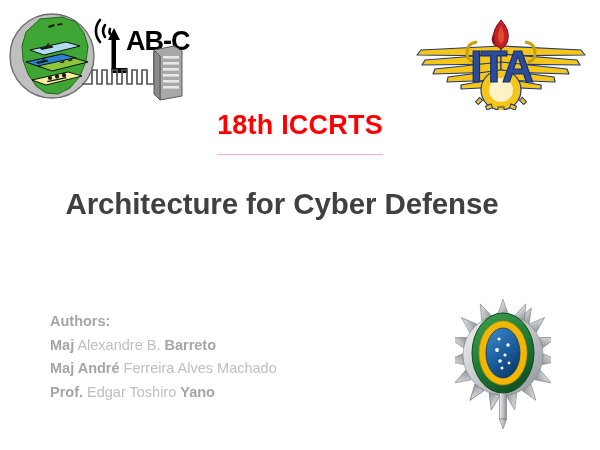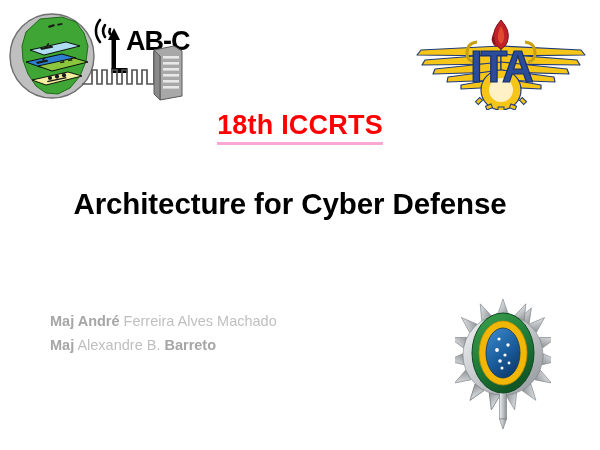--- a/index.html
+++ b/index.html
@@ -49,33 +49,33 @@
     top: 110px;
     width: 600px;
     text-align: center;
   }
   .conference .conf-text {
     display: inline-block;
     color: #FF0000;
     font-size: 27px;
     font-weight: bold;
     letter-spacing: 0.2px;
-    border-bottom: 3px solid #f9a8d4;
-    padding-bottom: 1px;
+    border-bottom: 1px solid #f9a8d4;
+    padding-bottom: 13px;
     line-height: 1.15;
   }
 
   
   .title {
     position: absolute;
-    left: 20px;
+    left: 12px;
     top: 183px;
     width: 540px;
     text-align: center;
-    color: #000000;
+    color: #404040;
     font-size: 29.5px;
     font-weight: bold;
     line-height: 41px;
     letter-spacing: -0.1px;
   }
   .title .tline { display: block; white-space: nowrap; }
 
   
   .authors {
     position: absolute;
@@ -222,29 +222,33 @@
 
   <div class="conference">
     <span class="conf-text">18th ICCRTS</span>
   </div>
 
   <div class="title">
     <span class="tline">Architecture for Cyber Defense</span>
   </div>
 
   <div class="authors">
+    <span class="a-line lbl">Authors:</span>
+
+    <span class="a-line">
+      <b>Maj</b><span class="reg"> Alexandre B. </span><b>Barreto</b>
+    </span>
 
     <span class="a-line">
       <b>Maj André</b><span class="reg"> Ferreira Alves Machado</span><b></b>
     </span>
 
     <span class="a-line">
-      <b>Maj</b><span class="reg"> Alexandre B. </span><b>Barreto</b>
+      <b>Prof.</b><span class="reg"> Edgar Toshiro </span><b>Yano</b>
     </span>
-
   </div>
 
   <div class="army">
     <svg width="96" height="136" viewBox="0 0 96 136" xmlns="http://www.w3.org/2000/svg">
       <defs>
         <linearGradient id="silver" x1="0" y1="0" x2="1" y2="1">
           <stop offset="0%" stop-color="#F2F4F5"></stop>
           <stop offset="45%" stop-color="#C9CCCF"></stop>
           <stop offset="100%" stop-color="#8F9498"></stop>
         </linearGradient>

